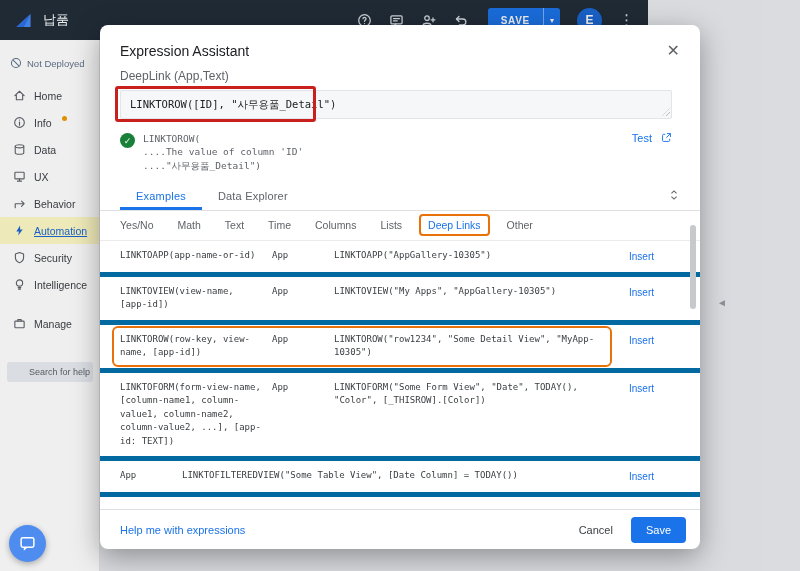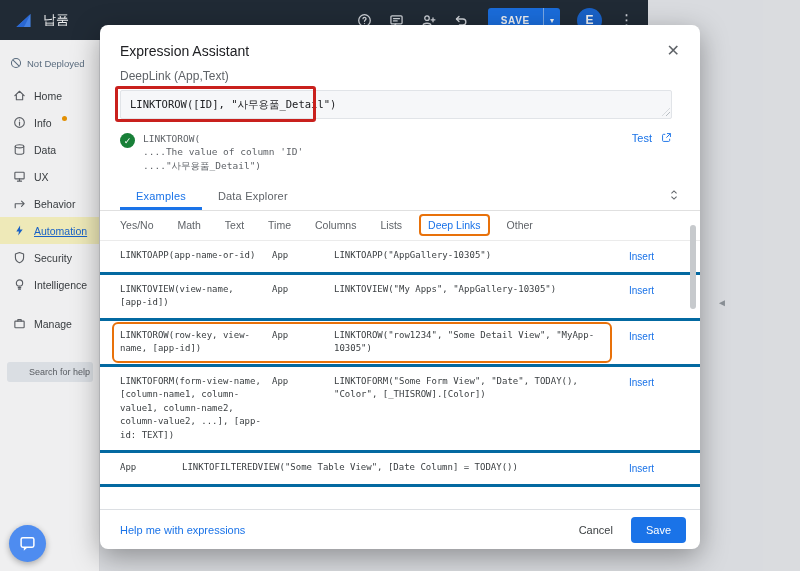--- a/index.html
+++ b/index.html
@@ -81,21 +81,21 @@
   .tab.active { color:#1a73e8; font-weight:500; box-shadow:inset 0 -3px 0 #1a73e8; }
   .unfold-icon { margin-left:auto; align-self:center; color:#5f6368; display:flex; cursor:pointer; }
 
   .cats-row { display:flex; align-items:center; padding:0 20px; height:30px; border-bottom:1px solid #ebebeb; }
   .cat { font-size:10.5px; color:#5f6368; margin-right:24px; cursor:pointer; white-space:nowrap; }
   .cat.active { color:#1a73e8; border:2px solid #e8710a; border-radius:4px;
     padding:3px 7px; margin-left:-7px; margin-right:17px; }
 
   .examples { position:relative; }
   .ex-row { position:relative; display:flex; align-items:flex-start;
-    padding:8px 46px 8px 20px; border-bottom:3px solid #0369a1;
+    padding:8px 46px 8px 20px; border-bottom:5px solid #0369a1;
     font-family:"DejaVu Sans Mono", monospace; font-size:9px; line-height:1.5; color:#3c4043; }
   .col-sig { width:152px; flex:none; padding-right:10px; word-break:break-word; }
   .col-type { width:62px; flex:none; }
   .col-ex { flex:1; padding-right:12px; word-break:break-word; }
   .col-insert { flex:none; width:34px; text-align:right;
     font-family:"Liberation Sans", sans-serif; font-size:10px; color:#1a73e8; font-weight:500; cursor:pointer;}
   .ex-row.highlighted::after { content:""; position:absolute; left:12px; right:88px; top:1px; bottom:1px;
     border:2px solid #e8710a; border-radius:6px; pointer-events:none; }
   .scroll-thumb { position:absolute; right:4px; top:200px; width:6px; height:84px;
     background:#c7cacd; border-radius:3px; cursor:pointer; }

